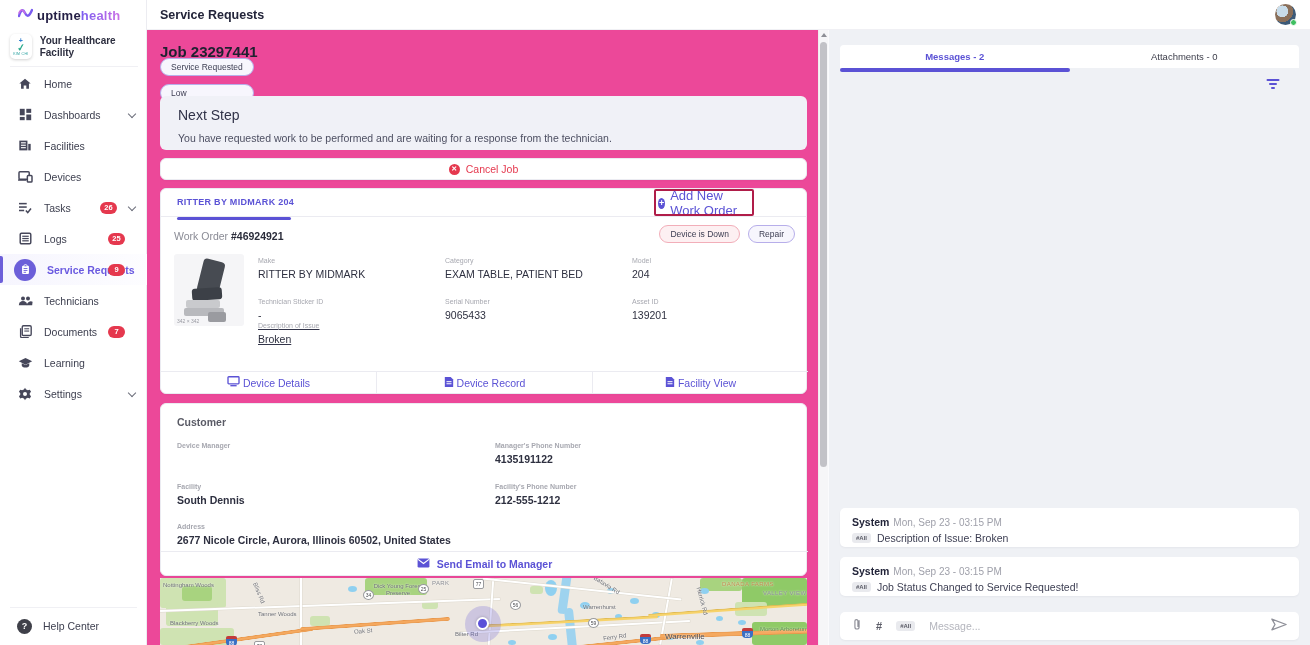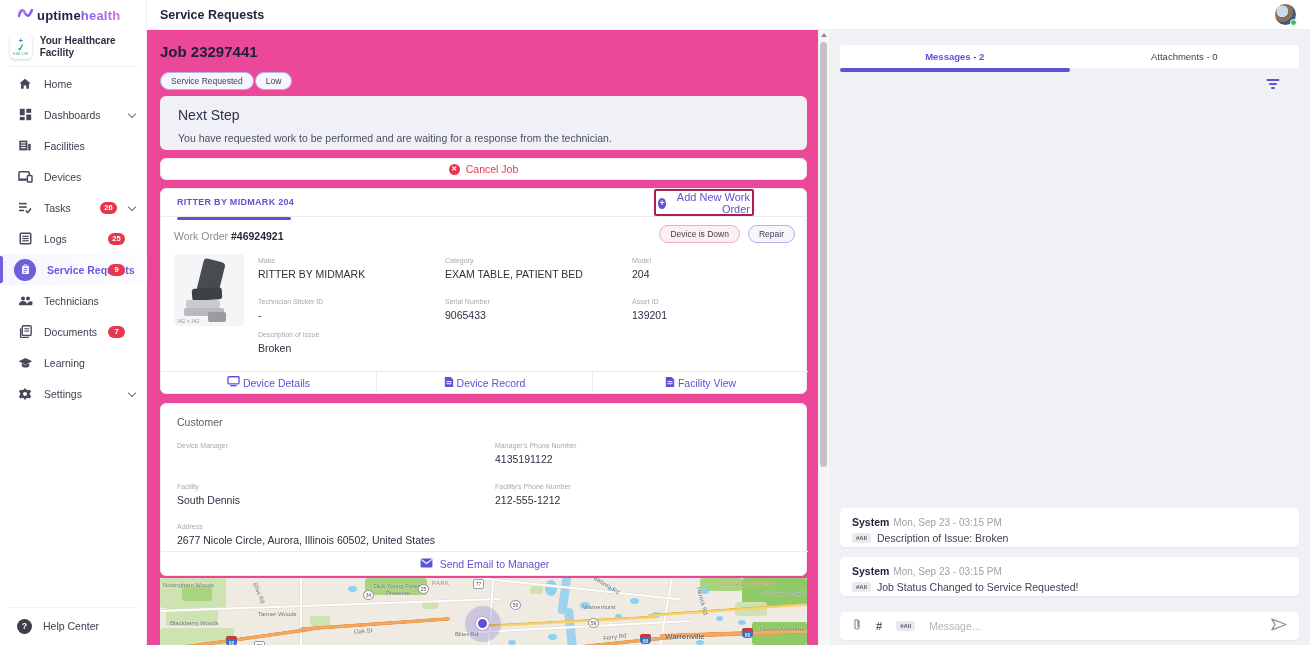--- a/index.html
+++ b/index.html
@@ -40,42 +40,42 @@
   .nav-item.active:before { content:""; position:absolute; left:0; top:2px; bottom:2px; width:3px; background:#6c5fd9; border-radius:0 2px 2px 0; }
   .nav-item.active .nav-label { color:#6a5ae0; font-weight:bold; }
   .active-icon-circle { width:22px; height:22px; margin-left:-3px; border-radius:50%; background:#6c5fd9; display:flex; align-items:center; justify-content:center; }
   .help-row { position:absolute; left:0; bottom:4px; width:147px; height:30px; display:flex; align-items:center; padding-left:17px; cursor:pointer; }
   .help-row:before { content:""; position:absolute; left:10px; right:10px; top:-4px; height:1px; background:#f0f0f4; }
   .help-icon { width:15px; height:15px; border-radius:50%; background:#3f4049; color:#fff; font-size:9px; font-weight:bold; display:flex; align-items:center; justify-content:center; }
 
   
   .main { position:absolute; left:147px; top:30px; width:672px; height:615px; background:#ec4899; }
   .job-title { position:absolute; left:13px; top:13px; font-size:15px; font-weight:bold; color:#1f2130; }
-  .badge-row { position:absolute; left:13px; top:42px; display:flex; gap:1px; }
+  .badge-row { position:absolute; left:13px; top:28px; display:flex; gap:8px;flex-direction:column; }
   .pill { font-size:8.5px; color:#3c3d52; border:1px solid #b7aeea; background:#f7f6fd; border-radius:10px; padding:3px 10px; white-space:nowrap; }
   .pill.pink { border-color:#f2aeb9; background:#fdf0f2; }
 
   .next-step { position:absolute; left:13px; top:66px; width:647px; height:54px; background:#f0f1f7; border-radius:6px; padding:11px 18px; }
   .next-step h2 { font-size:14px; font-weight:normal; color:#303248; margin-bottom:9px; }
   .next-step p { font-size:10.5px; color:#4d4f62; }
 
   .card { background:#fff; border:1px solid #ebebf1; border-radius:6px; box-shadow:0 1px 2px rgba(40,40,60,.03); }
   .cancel-card { position:absolute; left:13px; top:128px; width:647px; height:22px; display:flex; align-items:center; justify-content:center; gap:6px; cursor:pointer; }
   .cancel-label { font-size:10.5px; color:#e5384e; }
   .xcircle { width:11px; height:11px; border-radius:50%; background:#e5384e; color:#fff; font-size:7px; font-weight:bold; display:flex; align-items:center; justify-content:center; }
 
   .wo-card { position:absolute; left:13px; top:158px; width:647px; height:206px; }
   .wo-tabrow { position:relative; height:28px; border-bottom:1px solid #ebebf1; }
   .wo-tab { position:absolute; left:16px; top:8px; font-size:9px; font-weight:bold; letter-spacing:.3px; color:#5b52d5; cursor:pointer; }
   .wo-tab-underline { position:absolute; left:0; bottom:-2px; top:auto; width:114px; height:3px; background:#5b52d5; border-radius:2px; margin-top:6px; }
   .wo-tab .wo-tab-underline { position:absolute; left:0; top:14px; }
   .add-wo { position:absolute; right:56px; top:2px; width:92px; height:24px; display:flex; align-items:center; justify-content:center; gap:5px; cursor:pointer; }
   .annotation-box { position:absolute; right:52px; top:0px; width:100px; height:27px; border:2.5px solid #b01d49; border-radius:2px; pointer-events:none; z-index:4; }
   .pluscircle { width:11px; height:11px; border-radius:50%; background:#5b52d5; color:#fff; font-size:9px; line-height:10px; font-weight:bold; display:flex; align-items:center; justify-content:center; }
-  .add-wo-label { font-size:11px; color:#5b52d5;text-align:right; }
+  .add-wo-label { font-size:13px; color:#5b52d5; }
 
   .wo-head { position:absolute; left:0; top:36px; width:647px; height:22px; }
   .wo-number-line { position:absolute; left:13px; top:5px; font-size:10.5px; color:#8a8b95; }
   .wo-number-line b { color:#2a2c3a; }
   .wo-badges { position:absolute; right:13px; top:0; display:flex; gap:8px; }
 
   .device-img { position:absolute; left:13px; top:65px; width:70px; height:72px; background:#f5f5f7; border-radius:3px; overflow:hidden; }
   .chair-back { position:absolute; left:26px; top:6px; width:22px; height:34px; background:#474b52; border-radius:4px; transform:rotate(14deg); }
   .chair-seat { position:absolute; left:18px; top:34px; width:30px; height:12px; background:#3c4047; border-radius:3px; transform:rotate(-4deg); }
   .chair-base1 { position:absolute; left:12px; top:46px; width:34px; height:8px; background:#c9cacd; border-radius:2px; }
@@ -84,21 +84,21 @@
   .img-caption { position:absolute; left:3px; bottom:2px; font-size:5px; color:#9a9ba3; }
 
   .field-label { font-size:7px; color:#a7a8b0; margin-bottom:4px; }
   .field-value { font-size:10.5px; color:#2e3040; }
   .wo-field { position:absolute; width:180px; }
 
   .wo-footer { position:absolute; left:0; bottom:0; width:647px; height:22px; border-top:1px solid #ebebf1; display:flex; }
   .wo-action { flex:1; display:flex; align-items:center; justify-content:center; gap:3px; font-size:10.5px; color:#5b52d5; border-right:1px solid #ebebf1; cursor:pointer; }
   .wo-action:last-child { border-right:none; }
 
-  .cust-card { position:absolute; left:13px; top:373px; width:647px; height:173px; }
+  .cust-card { position:absolute; left:13px; top:373px; width:647px; height:173px;font-weight:bold; }
   .cust-title { position:absolute; left:16px; top:12px; font-size:10.5px; color:#5a5b66; }
   .cust-field { position:absolute; width:300px; }
   .cust-footer { position:absolute; left:0; bottom:0; width:647px; height:24px; border-top:1px solid #ebebf1; display:flex; align-items:center; justify-content:center; gap:7px; cursor:pointer; }
   .cust-footer span { font-size:10.5px; color:#5b52d5; }
 
   
   .map { position:absolute; left:13px; top:548px; width:647px; height:67px; background:#efeae2; overflow:hidden; }
   .gpatch { position:absolute; background:#cfe3b2; border-radius:3px; }
   .gpatch.b { background:#a8d37f; }
   .gpatch.bb { background:#8fca67; }
@@ -376,21 +376,21 @@
         <div class="field-value">-</div>
       </div>
       <div class="wo-field" style="left:284px; top:109px;">
         <div class="field-label">Serial Number</div>
         <div class="field-value">9065433</div>
       </div>
       <div class="wo-field" style="left:471px; top:109px;">
         <div class="field-label">Asset ID</div>
         <div class="field-value">139201</div>
       </div>
-      <div class="wo-field" style="left:97px; top:142px;">
+      <div class="wo-field" style="left:97px; top:133px;text-decoration:underline;">
         <div class="field-label">Description of Issue</div>
         <div class="field-value">Broken</div>
       </div>
 
       <div class="wo-footer">
         <div class="wo-action">
           <span><svg width="13" height="11" viewBox="0 0 16 14">
                 <rect x="1" y="1" width="14" height="9" rx="1" fill="none" stroke="#5b52d5" stroke-width="1.7"></rect>
                 <rect x="4" y="11.5" width="8" height="1.7" fill="#5b52d5"></rect>
               </svg></span>

